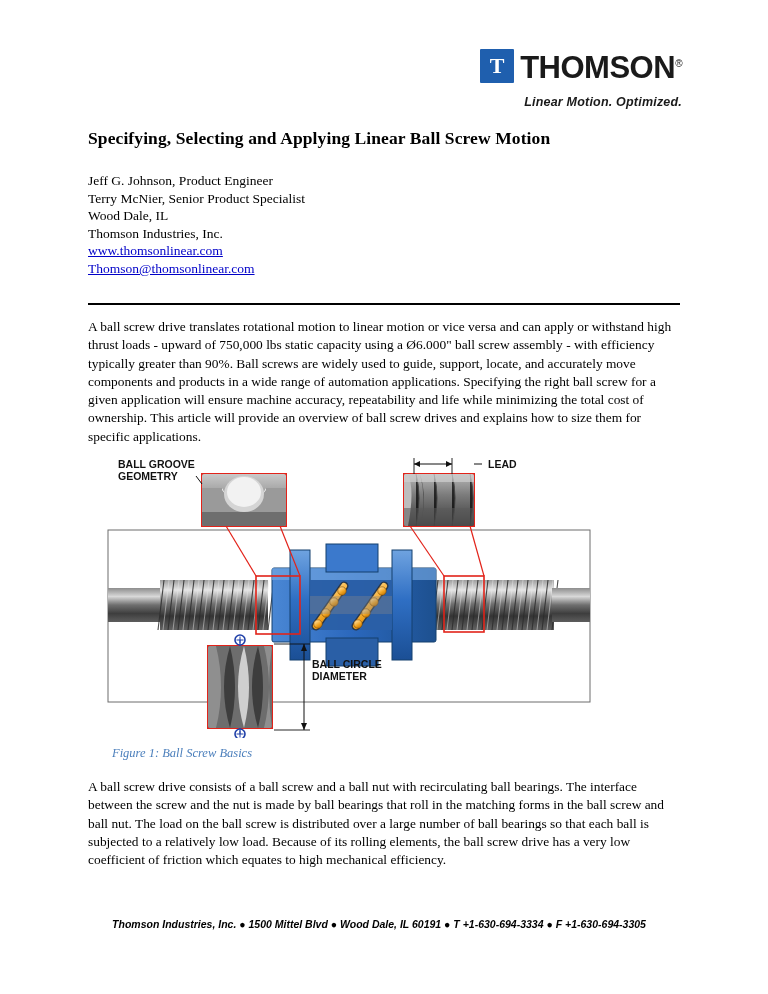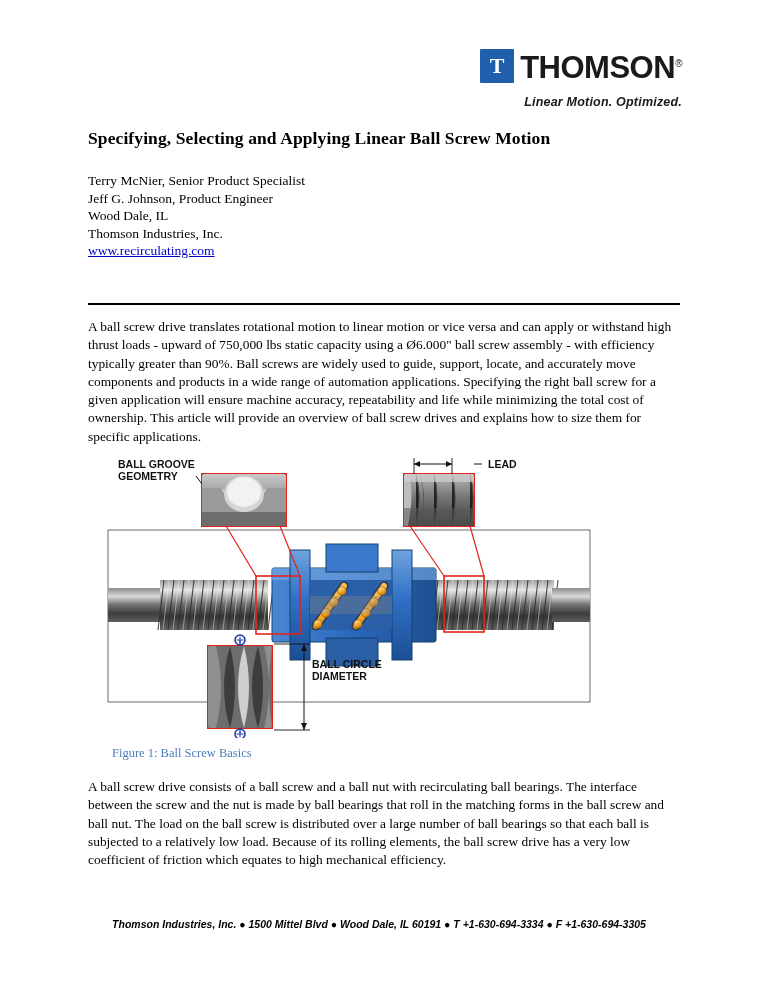--- a/index.html
+++ b/index.html
@@ -126,20 +126,21 @@
     width: 490px;
     height: 292px;
   }
   .figure-caption {
     position: absolute;
     left: 112px;
     top: 746px;
     font-size: 12.5px;
     color: #4a7ebb;
     font-family: "Liberation Serif", serif;
+    font-style: italic;
   }
 
   
   .para2 {
     position: absolute;
     left: 88px;
     top: 778px;
     width: 594px;
     font-size: 13.4px;
     line-height: 18.3px;
@@ -169,25 +170,26 @@
     <div class="logo-row">
       <div class="logo-mark">T</div>
       <div class="logo-word"><span>THOMSON</span><span class="logo-reg">®</span></div>
     </div>
     <div class="logo-tag">Linear Motion. Optimized.</div>
   </div>
 
   <div class="doc-title">Specifying, Selecting and Applying Linear Ball Screw Motion</div>
 
   <div class="author-block">
+    <div>Jeff G. Johnson, Product Engineer</div>
     <div>Terry McNier, Senior Product Specialist</div>
-    <div>Jeff G. Johnson, Product Engineer</div>
     <div>Wood Dale, IL</div>
     <div>Thomson Industries, Inc.</div>
-    <div><a href="#">www.recirculating.com</a></div>
+    <div><a href="#">www.thomsonlinear.com</a></div>
+    <div><a href="#">Thomson@thomsonlinear.com</a></div>
   </div>
 
   <div class="hrule"></div>
 
   <div class="para1">A ball screw drive translates rotational motion to linear motion or vice versa and can apply or withstand high thrust loads - upward of 750,000 lbs static capacity using a Ø6.000" ball screw assembly - with efficiency typically greater than 90%.  Ball screws are widely used to guide, support, locate, and accurately move components and products in a wide range of automation applications.  Specifying the right ball screw for a given application will ensure machine accuracy, repeatability and life while minimizing the total cost of ownership.  This article will provide an overview of ball screw drives and explains how to size them for specific applications.</div>
 
   <div class="figure-wrap">
     <svg width="490" height="292" viewBox="0 0 490 292" xmlns="http://www.w3.org/2000/svg">
       <defs>
         <linearGradient id="shaftGrad" x1="0" y1="0" x2="0" y2="1">

